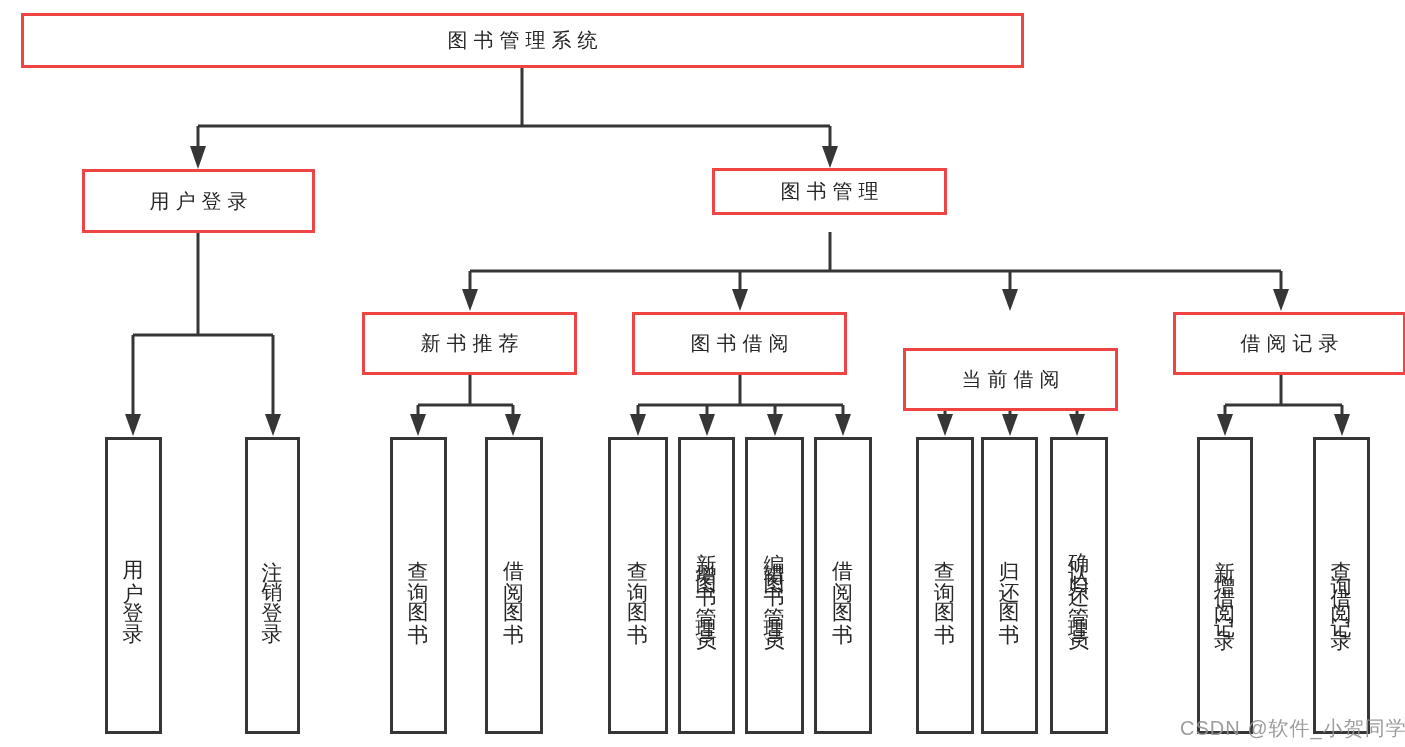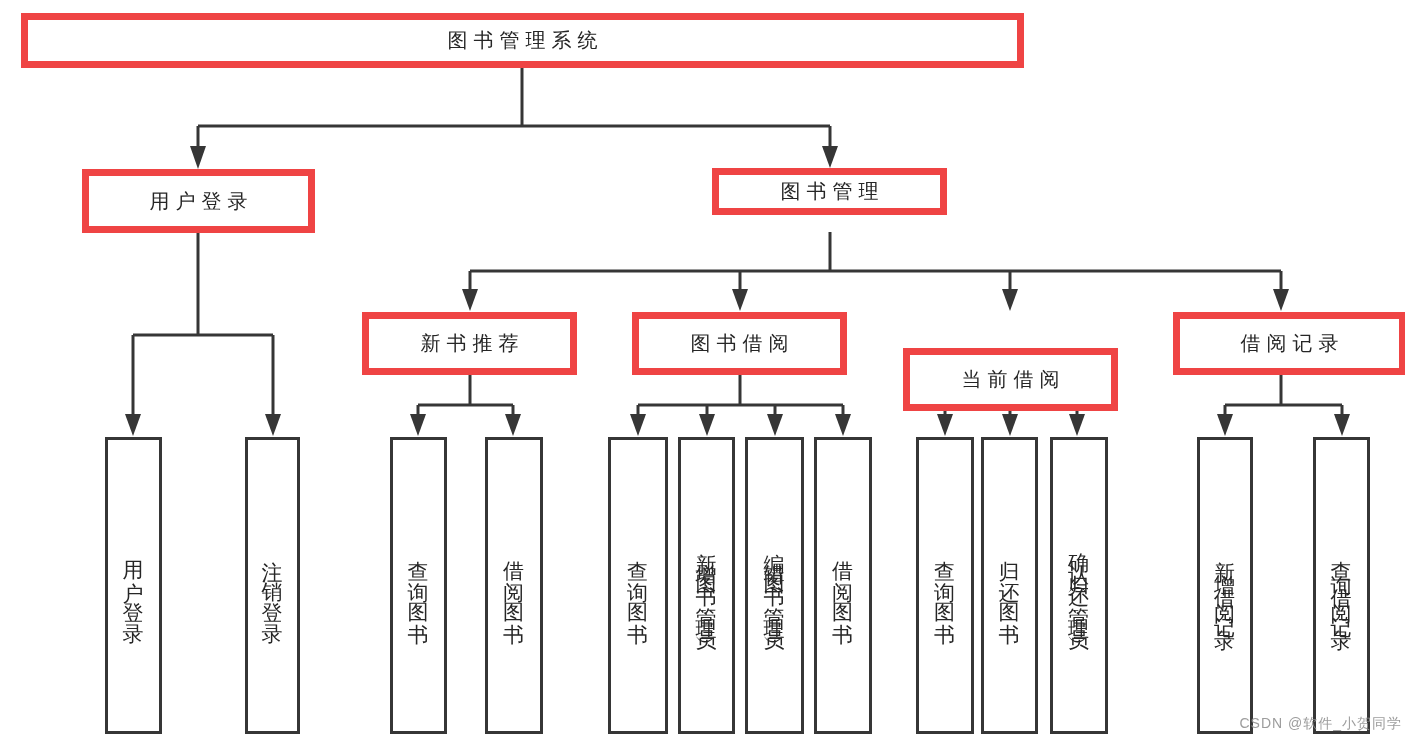--- a/index.html
+++ b/index.html
@@ -14,21 +14,21 @@
   }
   .connectors {
     position: absolute;
     left: 0; top: 0;
     width: 1405px; height: 747px;
     z-index: 1;
   }
   .box {
     position: absolute;
     box-sizing: border-box;
-    border: 7px solid #ef4444;
+    border: 3px solid #ef4444;
     background: #ffffff;
     display: flex;
     align-items: center;
     justify-content: center;
     z-index: 2;
     font-size: 20px;
     letter-spacing: 6px;
     padding-left: 6px; 
     white-space: nowrap;
   }
@@ -51,21 +51,21 @@
   }
   .len4 span { letter-spacing: 21px; padding-bottom: 0; }
   .len6 span { letter-spacing: 14px; }
   .len9 span { letter-spacing: 11px; }
   .watermark {
     position: absolute;
     left: 1180px;
     top: 715px;
     width: 222px;
     text-align: right;
-    font-size: 14px;
+    font-size: 20px;
     letter-spacing: 1px;
     color: rgba(148, 148, 148, 0.92);
     z-index: 3;
     white-space: nowrap;
   }
 </style>
 </head>
 <body>
 
 <div class="canvas">

